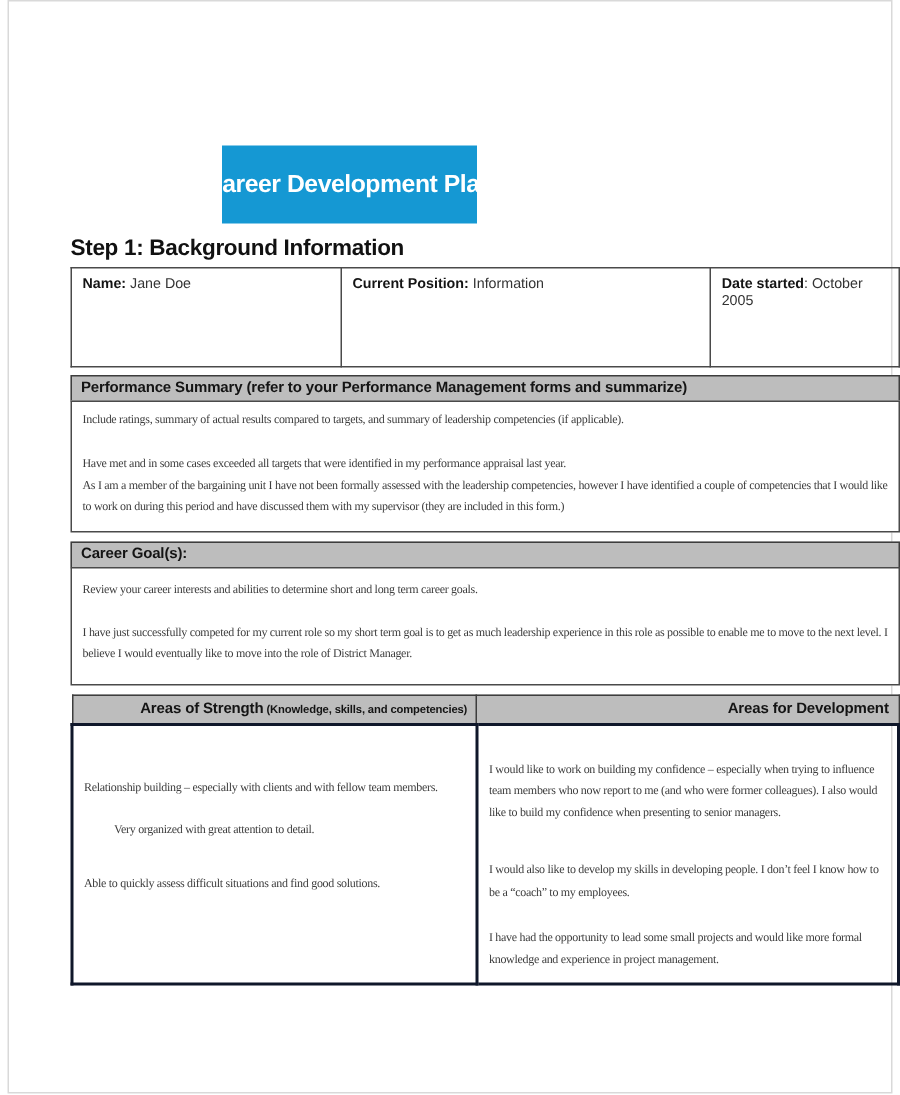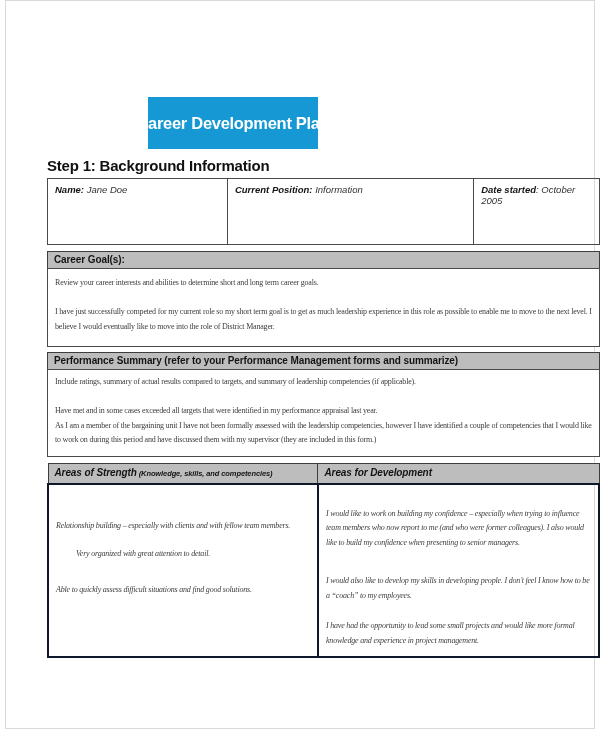--- a/index.html
+++ b/index.html
@@ -26,21 +26,21 @@
 
   .step-heading {
     font-size:15px; font-weight:bold; color:#111; letter-spacing:-0.2px;
     line-height:19px; margin-bottom:3px;
   }
   .step-subtitle {
     font-family:"Liberation Serif", serif; font-size:8px; letter-spacing:-0.1px;
     color:#3d3d3d; line-height:10px; margin-bottom:4px; white-space:nowrap; overflow:hidden;
   }
 
-  table { border-collapse:collapse; width:100%;font-style:italic; }
+  table { border-collapse:collapse; width:100%; }
   .info-table td {
     border:1px solid #4a4a4a; vertical-align:top; padding:5px 7px;
     height:66px; font-size:9.5px; color:#222;
   }
   .info-label { font-weight:bold; color:#141414; }
   .info-value { font-weight:normal; color:#333; }
 
   .section { margin-top:5px; }
   .section-header {
     background:var(--header-gray,#BDBDBD); border:1px solid #3d3d3d;
@@ -55,21 +55,21 @@
   .section-body p { margin:0; }
   .gap-line { margin-top:14.5px !important; }
 
   .ps-body { min-height:86px; }
   .cg-body { min-height:79px; }
   .cg-body .instruction { padding-top:2px; }
 
   .areas-table { margin-top:6px; }
   .areas-table th {
     background:var(--header-gray,#BDBDBD); border:1px solid #3d3d3d;
-    text-align:left; vertical-align:middle; padding:3px 6px; line-height:12px;
+    text-align:right; vertical-align:middle; padding:3px 6px; line-height:12px;
     font-size:10px; color:#141414; letter-spacing:-0.1px;
   }
   .areas-note { font-size:7.5px; font-weight:bold; }
   .areas-table td {
     border:2px solid #0f172a; vertical-align:top; padding:22px 7px 8px 7px;
     font-family:"Liberation Serif", serif; font-size:8px; letter-spacing:-0.2px;
     color:#3d3d3d; line-height:14.5px; height:157px;
   }
   .col-strength { width:49%; }
   .strength-p1 { margin-top:12px !important; }
@@ -103,34 +103,34 @@
           <span class="info-label">Current Position:</span>
           <span class="info-value">Information</span>
         </td>
         <td>
           <span class="info-label">Date started</span><span class="info-value">: October 2005</span>
         </td>
       </tr>
     </tbody>
       </table>
 
-    <div class="section" style="margin-top:6px">
-      <div class="section-header">Career Goal(s):</div>
-      <div class="section-body cg-body">
-        <p class="instruction">Review your career interests and abilities to determine short and long term career goals.</p>
-        <p class="gap-line">I have just successfully competed for my current role so my short term goal is to get as much leadership experience in this role as possible to enable me to move to the next level.  I believe I would eventually like to move into the role of District Manager.</p>
-      </div>
-    </div>
-
     <div class="section">
       <div class="section-header">Performance Summary (refer to your Performance Management forms and summarize)</div>
       <div class="section-body ps-body">
         <p class="instruction">Include ratings, summary of actual results compared to targets, and summary of leadership competencies (if applicable).</p>
         <p class="gap-line">Have met and in some cases exceeded all targets that were identified in my performance appraisal last year.</p>
         <p>As I am a member of the bargaining unit I have not been formally assessed with the leadership competencies, however I have identified a couple of competencies that I would like to work on during this period and have discussed them with my supervisor (they are included in this form.)</p>
+      </div>
+    </div>
+
+    <div class="section" style="margin-top:6px">
+      <div class="section-header">Career Goal(s):</div>
+      <div class="section-body cg-body">
+        <p class="instruction">Review your career interests and abilities to determine short and long term career goals.</p>
+        <p class="gap-line">I have just successfully competed for my current role so my short term goal is to get as much leadership experience in this role as possible to enable me to move to the next level.  I believe I would eventually like to move into the role of District Manager.</p>
       </div>
     </div>
 
     <table class="areas-table">
       <tbody>
           <tr>
         <th class="col-strength"><span>Areas of Strength</span><span class="areas-note"> (Knowledge, skills, and competencies)</span></th>
         <th>Areas for Development</th>
       </tr>
       <tr>

